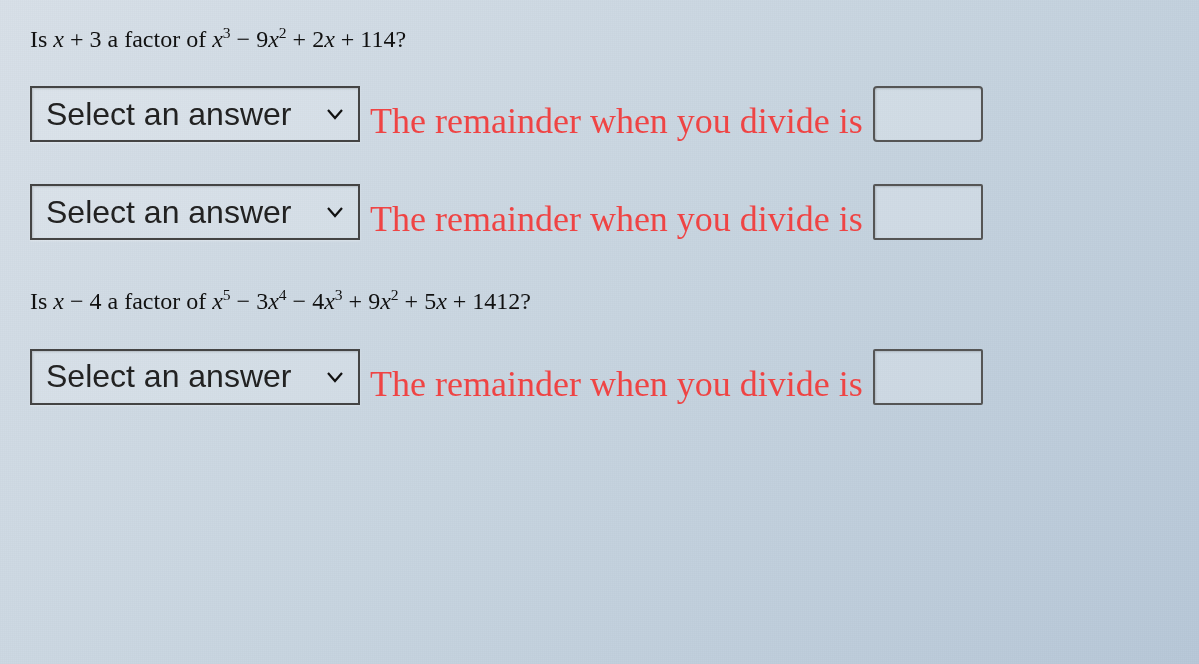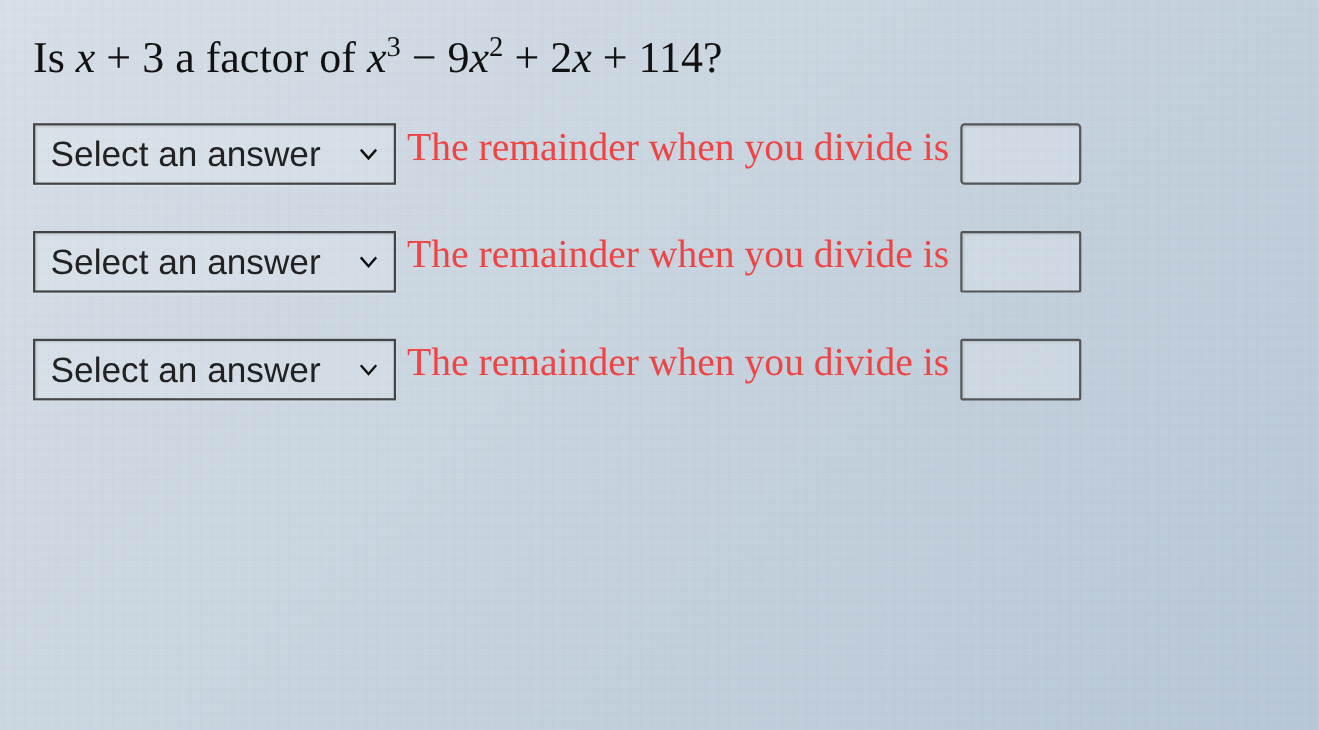--- a/index.html
+++ b/index.html
@@ -22,37 +22,37 @@
     inset: 0;
     background: repeating-linear-gradient(90deg, rgba(0,0,0,0.02) 0px, transparent 1px, transparent 2px),
                 repeating-linear-gradient(0deg, rgba(0,0,0,0.02) 0px, transparent 1px, transparent 2px);
     pointer-events: none;
   }
   .container {
     padding: 20px 30px;
     position: relative;
   }
   .question {
-    font-size: 40px;
+    font-size: 24px;
     margin-bottom: 28px;
     line-height: 1.6;
     color: #111;
   }
   .math-var {
     font-style: italic;
     font-family: 'Times New Roman', serif;
   }
   sup {
     font-size: 0.65em;
     vertical-align: super;
     line-height: 0;
   }
   .answer-row {
     display: flex;
-    align-items: flex-start;
+    align-items: flex-end;
     gap: 10px;
     margin-bottom: 42px;
     font-size: 36px;
   }
   .select-box {
     position: relative;
     display: inline-flex;
     align-items: center;
     justify-content: space-between;
     border: 2px solid #444;
@@ -128,20 +128,23 @@
       <span class="chevron">
         <svg viewBox="0 0 16 12">
             <path d="M1 2 L8 10 L15 2" fill="none" stroke="#111" stroke-width="2.2"></path>
           </svg>
       </span>
     </div>
     <span class="remainder-text">The remainder when you divide is</span>
     <input class="answer-input" type="text" style="">
   </div>
 
+  <div class="question">
+    <span>Is </span><span class="math-var">x</span> − 4<span> a factor of </span><span class="math-var">x</span><sup>5</sup> − 3<span class="math-var">x</span><sup>4</sup> − 4<span class="math-var">x</span><sup>3</sup> + 9<span class="math-var">x</span><sup>2</sup> + 5<span class="math-var">x</span> + 1412<span>?</span>
+  </div>
   <div class="answer-row q3" style="margin-bottom:10px;">
     <div class="select-box">
       <span class="select-label">Select an answer</span>
       <span class="chevron">
         <svg viewBox="0 0 16 12">
             <path d="M1 2 L8 10 L15 2" fill="none" stroke="#111" stroke-width="2.2"></path>
           </svg>
       </span>
     </div>
     <span class="remainder-text">The remainder when you divide is</span>

